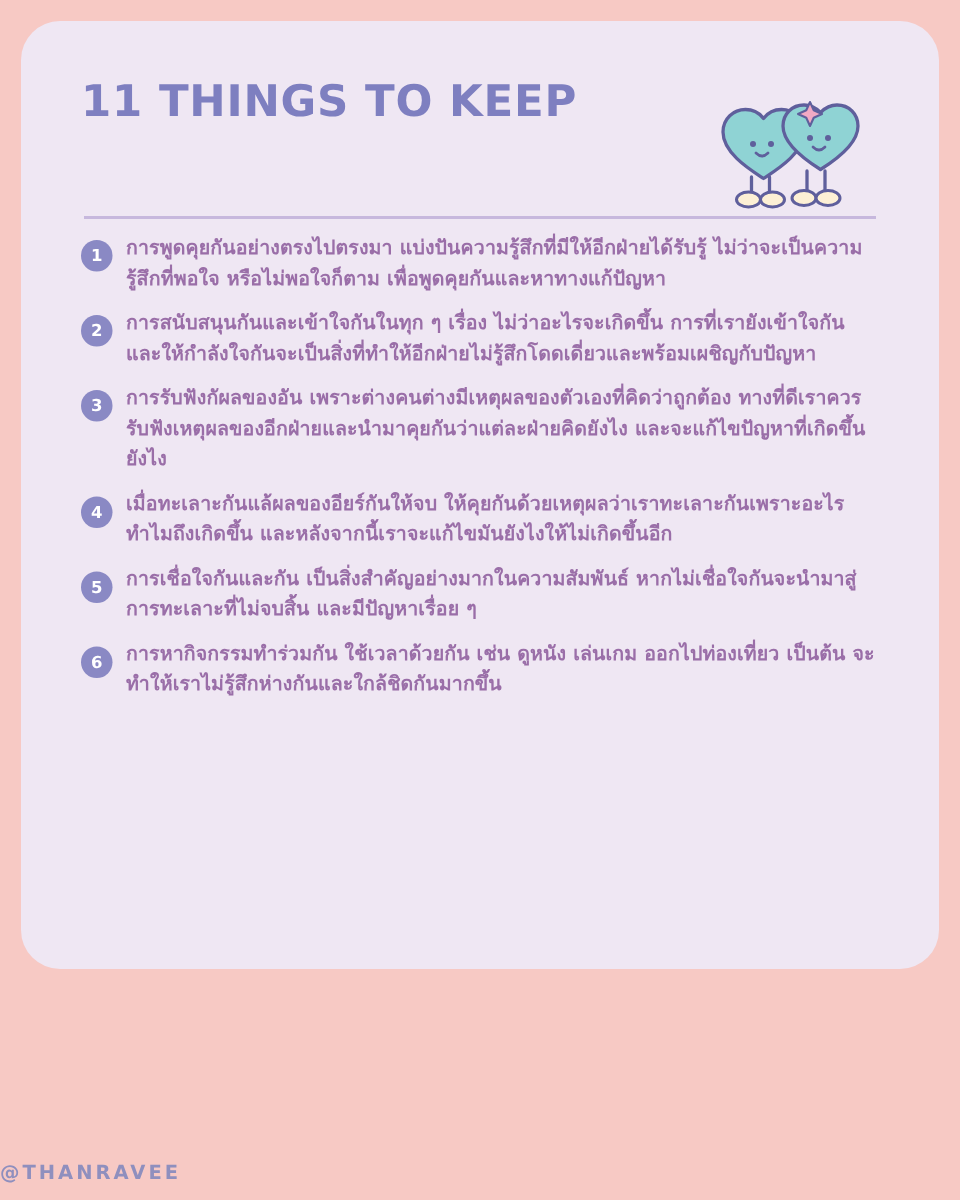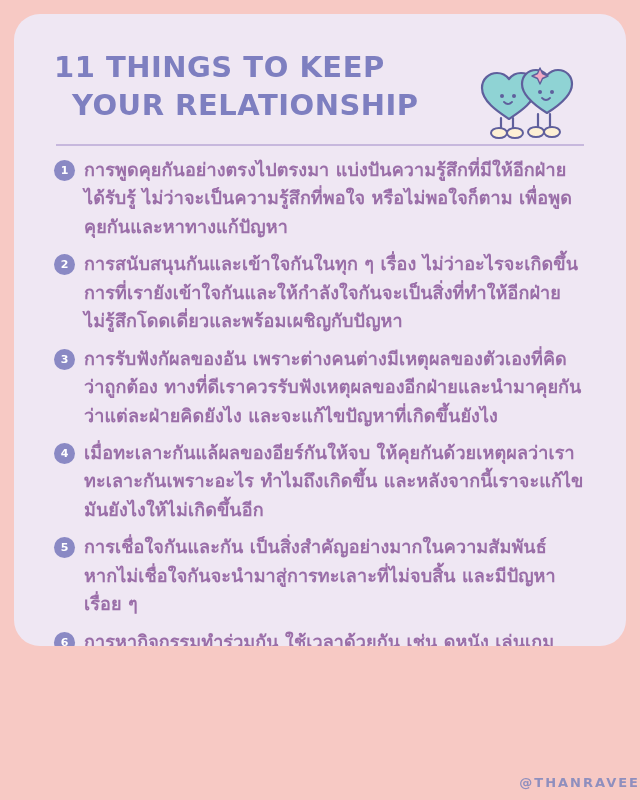--- a/index.html
+++ b/index.html
@@ -83,48 +83,47 @@
     font-size: 11px;
     font-weight: bold;
     display: flex;
     align-items: center;
     justify-content: center;
     margin-top: 4px;
     margin-right: 9px;
   }
   .text {
     font-family: "DejaVu Sans", "Liberation Sans", sans-serif;
-    font-size: 18px;
+    font-size: 13px;
     line-height: 1.58;
     color: #9a6ea8;
     font-weight: bold;
     letter-spacing: 0.1px;
   }
   .footer {
     position: absolute;
     left: 0;
     right: 0;
     bottom: 10px;
-    text-align: right;
+    text-align: left;
     font-size: 13px;
     font-weight: bold;
     letter-spacing: 2px;
     color: #8f8fbe;
   }
 </style>
 </head>
 <body>
 
 <div class="poster">
   <div class="card">
 
     <div class="header">
       <h1 class="title">
         <span>11 THINGS TO KEEP</span>
-        <span class="l2">YOUR RELATIONSHIP</span>
       </h1>
       <div class="mascot">
         <svg viewBox="0 0 110 84" width="110" height="84" aria-hidden="true">
           <g>
 
             <path d="M12 26c0-9 7-15 15-15 5 0 9 2 12 6 3-4 7-6 12-6 8 0 15 6 15 15 0 14-18 25-27 31C30 51 12 40 12 26z" fill="#8fd3d4" stroke="#5f5f9c" stroke-width="2.2" stroke-linejoin="round"></path>
 
             <path d="M52 22c0-8 6-14 14-14 5 0 8 2 11 5 3-3 6-5 11-5 8 0 14 6 14 14 0 13-17 24-25 29-8-5-25-16-25-29z" fill="#8fd3d4" stroke="#5f5f9c" stroke-width="2.2" stroke-linejoin="round"></path>
 
             <path d="M70 6l2.5 5.5L78 14l-5.5 2.5L70 22l-2.5-5.5L62 14l5.5-2.5z" fill="#f2a9c4" stroke="#5f5f9c" stroke-width="1.4" stroke-linejoin="round"></path>

